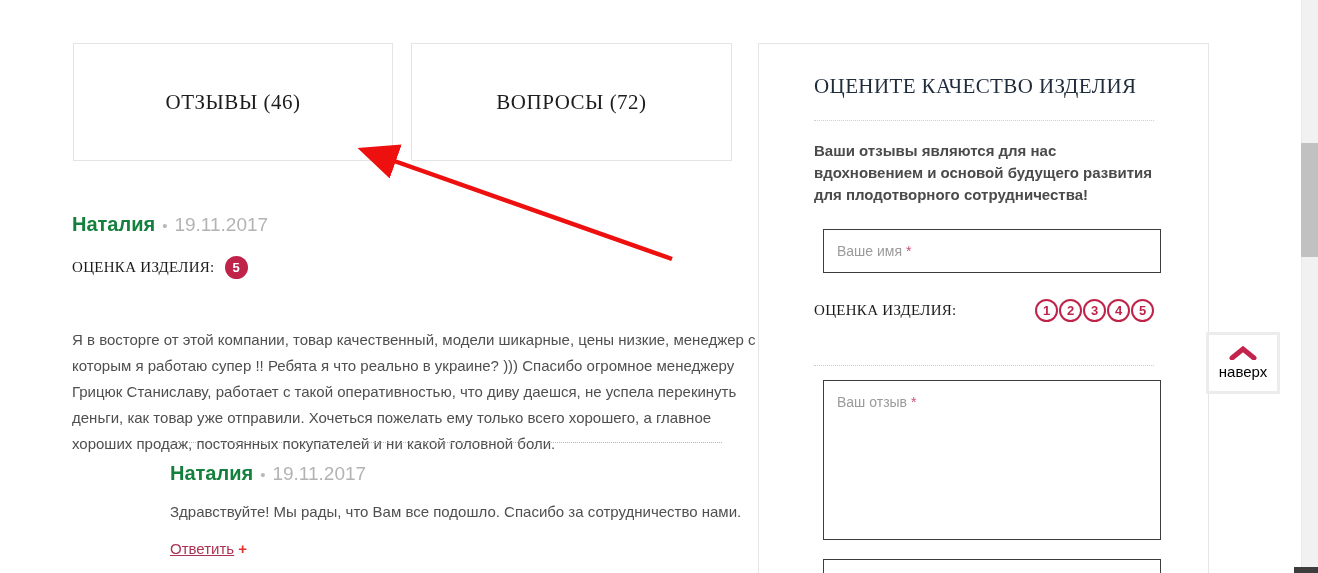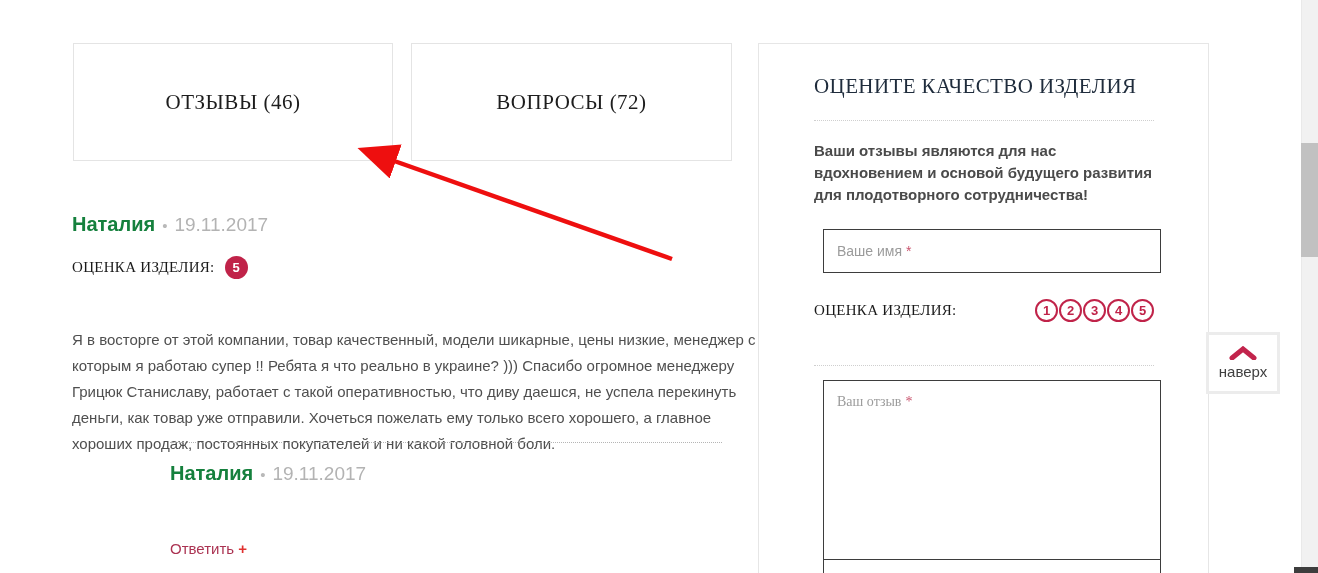--- a/index.html
+++ b/index.html
@@ -27,53 +27,53 @@
   .rating-badge{width:23px;height:23px;border-radius:50%;background:#c02349;color:#fff;
                 display:flex;align-items:center;justify-content:center;font-size:13px;font-weight:bold;}
 
   .review-text{position:absolute;left:72px;top:291px;width:694px;font-size:15px;line-height:26px;color:#4f4f4f;margin-top:36px;}
 
   .dotted{position:absolute;border-top:1px dotted #b5b5b5;height:0;}
   #divider-review{left:170px;top:442px;width:552px;}
 
   .reply-text{position:absolute;left:170px;top:503px;width:580px;font-size:15px;color:#4f4f4f;}
   .reply-link{position:absolute;left:170px;top:540px;font-size:15px;cursor:pointer;}
-  .reply-link .lnk{color:#ab3352;}
+  .reply-link .lnk{color:#ab3352;text-decoration:underline;}
   .reply-link .plus{color:#e0312f;font-weight:bold;margin-left:4px;}
 
   
   #rate-panel{position:absolute;left:758px;top:43px;width:451px;height:560px;
               border:1px solid #e6e6e6;background:#fff;box-sizing:border-box;}
   #rate-title{position:absolute;left:55px;top:30px;font-family:"Liberation Serif",serif;
               font-size:21px;color:#1f2c3c;letter-spacing:.4px;}
   .panel-dotted{position:absolute;border-top:1px dotted #cfcfcf;height:0;left:55px;width:340px;}
   #panel-div1{top:76px;} #panel-div2{top:321px;}
   #rate-intro{position:absolute;left:55px;top:96px;width:352px;font-size:15px;line-height:22px;color:#4a4a4a;font-weight:bold;}
 
   .field{position:absolute;left:57px;width:338px;background:#fff;border:1px solid #3d3d3d;
          box-sizing:border-box;cursor:text;margin-left:7px;}
   .field .ph{position:absolute;left:13px;top:13px;font-size:14px;color:#9b9b9b;}
   .field .req{color:#c9536d;margin-left:4px;}
   #name-field{top:185px;height:44px;}
-  #review-field{top:336px;height:194px;font-family:Liberation Serif, serif;}
+  #review-field{top:336px;height:160px;}
   #extra-field{top:515px;height:60px;}
 
   .panel-rating-row{position:absolute;left:55px;top:255px;width:340px;display:flex;
                     align-items:center;justify-content:space-between;}
   .panel-rating-label{font-family:"Liberation Serif",serif;font-size:15px;color:#1a1a1a;letter-spacing:.3px;}
   #rating-options{display:flex;gap:1px;}
   .rate-circle{width:19px;height:19px;border:2px solid #c02349;border-radius:50%;background:#fff;
                color:#c02349;font-size:13px;font-weight:bold;display:flex;align-items:center;
                justify-content:center;cursor:pointer;}
 
   
   #back-to-top{position:absolute;left:1206px;top:332px;width:74px;height:62px;background:#fff;
                border:3px solid #ececec;box-sizing:border-box;display:flex;flex-direction:column;
                align-items:center;justify-content:center;gap:3px;cursor:pointer;}
-  #back-to-top .label{font-size:15px;color:#404040;}
+  #back-to-top .label{font-size:15px;color:#000000;}
 
   
   #scroll-track{position:absolute;left:1301px;top:0;width:17px;height:573px;background:#f1f1f1;
                 border-left:1px solid #e9e9e9;box-sizing:border-box;}
   #scroll-thumb{position:absolute;left:1301px;top:143px;width:17px;height:114px;background:#c1c1c1;}
   #corner-fragment{position:absolute;left:1294px;top:567px;width:24px;height:6px;background:#3d3d3d;}
 </style>
 </head>
 <body>
 
@@ -99,20 +99,21 @@
 
   <div class="review-text">Я в восторге от этой компании, товар качественный, модели шикарные, цены низкие, менеджер с которым я работаю супер !! Ребята я что реально в украине? ))) Спасибо огромное менеджеру Грицюк Станиславу, работает с такой оперативностью, что диву даешся, не успела перекинуть деньги, как товар уже отправили. Хочеться пожелать ему только всего хорошего, а главное хороших продаж, постоянных покупателей и ни какой головной боли.</div>
 
   <div class="dotted" id="divider-review"></div>
 
   <div class="meta-row" style="left:170px;top:462px;">
     <span class="meta-author">Наталия</span>
     <span class="meta-sep">•</span>
     <span class="meta-date">19.11.2017</span>
   </div>
+  <div class="reply-text">Здравствуйте! Мы рады, что Вам все подошло. Спасибо за сотрудничество нами.</div>
   <div class="reply-link">
     <span class="lnk">Ответить</span><span class="plus">+</span>
   </div>
 
   <div id="rate-panel">
     <div id="rate-title">ОЦЕНИТЕ КАЧЕСТВО ИЗДЕЛИЯ</div>
     <div class="panel-dotted" id="panel-div1"></div>
     <div id="rate-intro">Ваши отзывы являются для нас вдохновением и основой будущего развития для плодотворного сотрудничества!</div>
 
     <div class="field" id="name-field">

